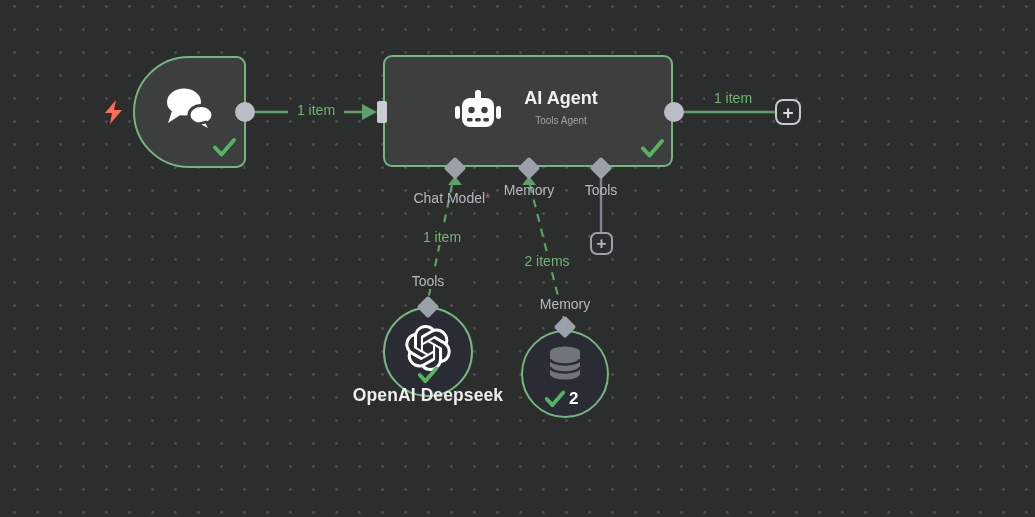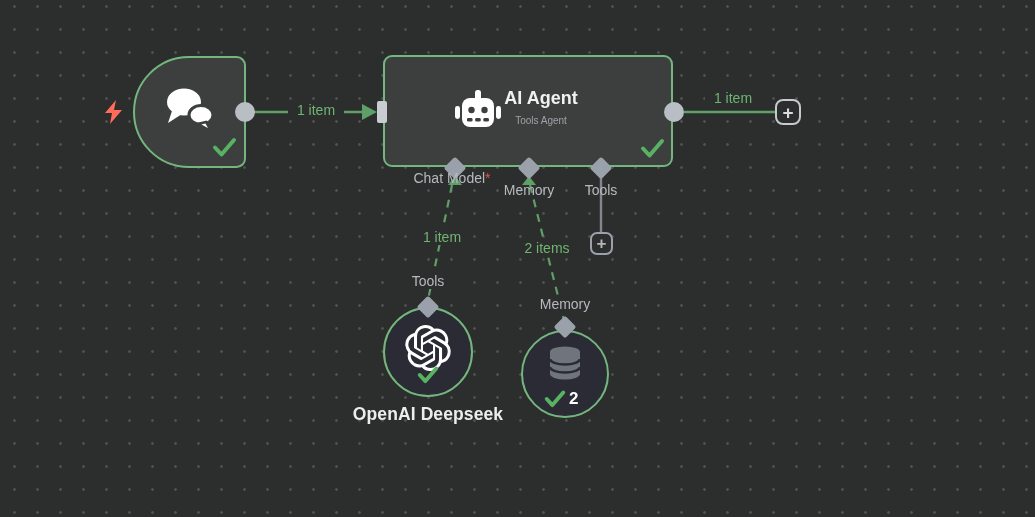--- a/index.html
+++ b/index.html
@@ -142,65 +142,65 @@
       </g>
       <g fill="#3d3e3e">
         <circle cx="18.5" cy="22" r="3.2"></circle>
         <circle cx="31.5" cy="22" r="3.2"></circle>
         <rect x="14" y="30" width="5.5" height="3.4" rx="1.2"></rect>
         <rect x="22.2" y="30" width="5.5" height="3.4" rx="1.2"></rect>
         <rect x="30.4" y="30" width="5.5" height="3.4" rx="1.2"></rect>
       </g>
     </svg>
   </span>
-  <div class="abs z2" style="left:461px; top:86px; width:160px; text-align:center;">
+  <div class="abs z2" style="left:481px; top:86px; width:160px; text-align:center;">
     <div class="title">AI Agent</div>
     <div class="subtitle">Tools Agent</div>
   </div>
   <span class="icon-wrap" style="left:639px; top:137px;">
     <svg width="27" height="23" viewBox="0 0 27 23">
         <path d="M4 11.5 L10.5 18.5 L23 4" fill="none" stroke="#57b262" stroke-width="4" stroke-linecap="round" stroke-linejoin="round"></path>
       </svg>
   </span>
 
   <div class="out-circle" style="left:664px; top:102px;"></div>
   <div class="item-label" style="left:705px; top:90px; width:56px;">1 item</div>
   <div class="plus-btn plus-big">
     <span>+</span>
   </div>
 
   <div class="diamond" style="left:447px; top:160px;"></div>
   <div class="diamond" style="left:521px; top:160px;"></div>
   <div class="diamond" style="left:593px; top:160px;"></div>
 
-  <div class="port-label" style="left:392px; top:170px; width:120px;"><span>Chat Model</span><span class="required">*</span></div>
+  <div class="port-label" style="left:392px; top:190px; width:120px;"><span>Chat Model</span><span class="required">*</span></div>
   <div class="port-label" style="left:489px; top:182px; width:80px;">Memory</div>
   <div class="port-label" style="left:571px; top:182px; width:60px;">Tools</div>
 
   <div class="plus-btn plus-small">
     <span>+</span>
   </div>
 
   <div class="item-label" style="left:414px; top:229px; width:56px;">1 item</div>
-  <div class="item-label" style="left:517px; top:240px; width:60px;">2 items</div>
+  <div class="item-label" style="left:517px; top:253px; width:60px;">2 items</div>
 
   <div class="port-label" style="left:398px; top:273px; width:60px; background:#2c2d2d;">Tools</div>
   <div class="diamond" style="left:420px; top:299px;"></div>
   <div class="circle-node openai-node"></div>
   <span class="icon-wrap" style="left:405px; top:325px;">
     <svg width="46" height="46" viewBox="0 0 24 24" fill="#ffffff">
         <path d="M22.2819 9.8211a5.9847 5.9847 0 0 0-.5157-4.9108 6.0462 6.0462 0 0 0-6.5098-2.9A6.0651 6.0651 0 0 0 4.9807 4.1818a5.9847 5.9847 0 0 0-3.9977 2.9 6.0462 6.0462 0 0 0 .7427 7.0966 5.98 5.98 0 0 0 .511 4.9107 6.051 6.051 0 0 0 6.5146 2.9001A5.9847 5.9847 0 0 0 13.2599 24a6.0557 6.0557 0 0 0 5.7718-4.2058 5.9894 5.9894 0 0 0 3.9977-2.9001 6.0557 6.0557 0 0 0-.7475-7.0729zm-9.022 12.6081a4.4755 4.4755 0 0 1-2.8764-1.0408l.1419-.0804 4.7783-2.7582a.7948.7948 0 0 0 .3927-.6813v-6.7369l2.02 1.1686a.071.071 0 0 1 .038.0615v5.5826a4.504 4.504 0 0 1-4.4945 4.4944zm-9.6607-4.1254a4.4708 4.4708 0 0 1-.5346-3.0137l.142.0852 4.783 2.7582a.7712.7712 0 0 0 .7806 0l5.8428-3.3685v2.3324a.0804.0804 0 0 1-.0332.0615L9.74 19.9502a4.4992 4.4992 0 0 1-6.1408-1.6464zM2.3408 7.8956a4.485 4.485 0 0 1 2.3655-1.9728V11.6a.7664.7664 0 0 0 .3879.6765l5.8144 3.3543-2.0201 1.1685a.0757.0757 0 0 1-.071 0l-4.8303-2.7865A4.504 4.504 0 0 1 2.3408 7.8956zm16.5963 3.8558L13.1038 8.364 15.1192 7.2a.0757.0757 0 0 1 .071 0l4.8303 2.7913a4.4944 4.4944 0 0 1-.6765 8.1042v-5.6772a.79.79 0 0 0-.407-.667zm2.0107-3.0231l-.142-.0852-4.7735-2.7818a.7759.7759 0 0 0-.7854 0L9.409 9.2297V6.8974a.0662.0662 0 0 1 .0284-.0615l4.8303-2.7866a4.4992 4.4992 0 0 1 6.6802 4.66zM8.3065 12.863l-2.02-1.1638a.0804.0804 0 0 1-.038-.0567V6.0742a4.4992 4.4992 0 0 1 7.3757-3.4537l-.142.0805L8.704 5.459a.7948.7948 0 0 0-.3927.6813zm1.0976-2.3654l2.602-1.4998 2.6069 1.4998v2.9994l-2.5974 1.4997-2.6067-1.4997z"></path>
       </svg>
   </span>
   <span class="icon-wrap" style="left:416px; top:365px;">
     <svg width="24" height="20" viewBox="0 0 27 23">
         <path d="M4 11.5 L10.5 18.5 L23 4" fill="none" stroke="#57b262" stroke-width="4.5" stroke-linecap="round" stroke-linejoin="round"></path>
       </svg>
   </span>
-  <div class="node-label" style="left:318px; top:403px; width:220px;">OpenAI Deepseek</div>
+  <div class="node-label" style="left:318px; top:384px; width:220px;">OpenAI Deepseek</div>
 
   <div class="port-label" style="left:525px; top:296px; width:80px; background:#2c2d2d;">Memory</div>
   <div class="diamond" style="left:557px; top:319px;"></div>
   <div class="circle-node memory-node"></div>
   <span class="icon-wrap" style="left:547px; top:346px;">
     <svg width="36" height="34" viewBox="0 0 36 34">
       <g fill="#70747c">
         <ellipse cx="18" cy="6" rx="15" ry="5.5"></ellipse>
         <rect x="3" y="6" width="30" height="22"></rect>
         <ellipse cx="18" cy="28" rx="15" ry="5.5"></ellipse>

